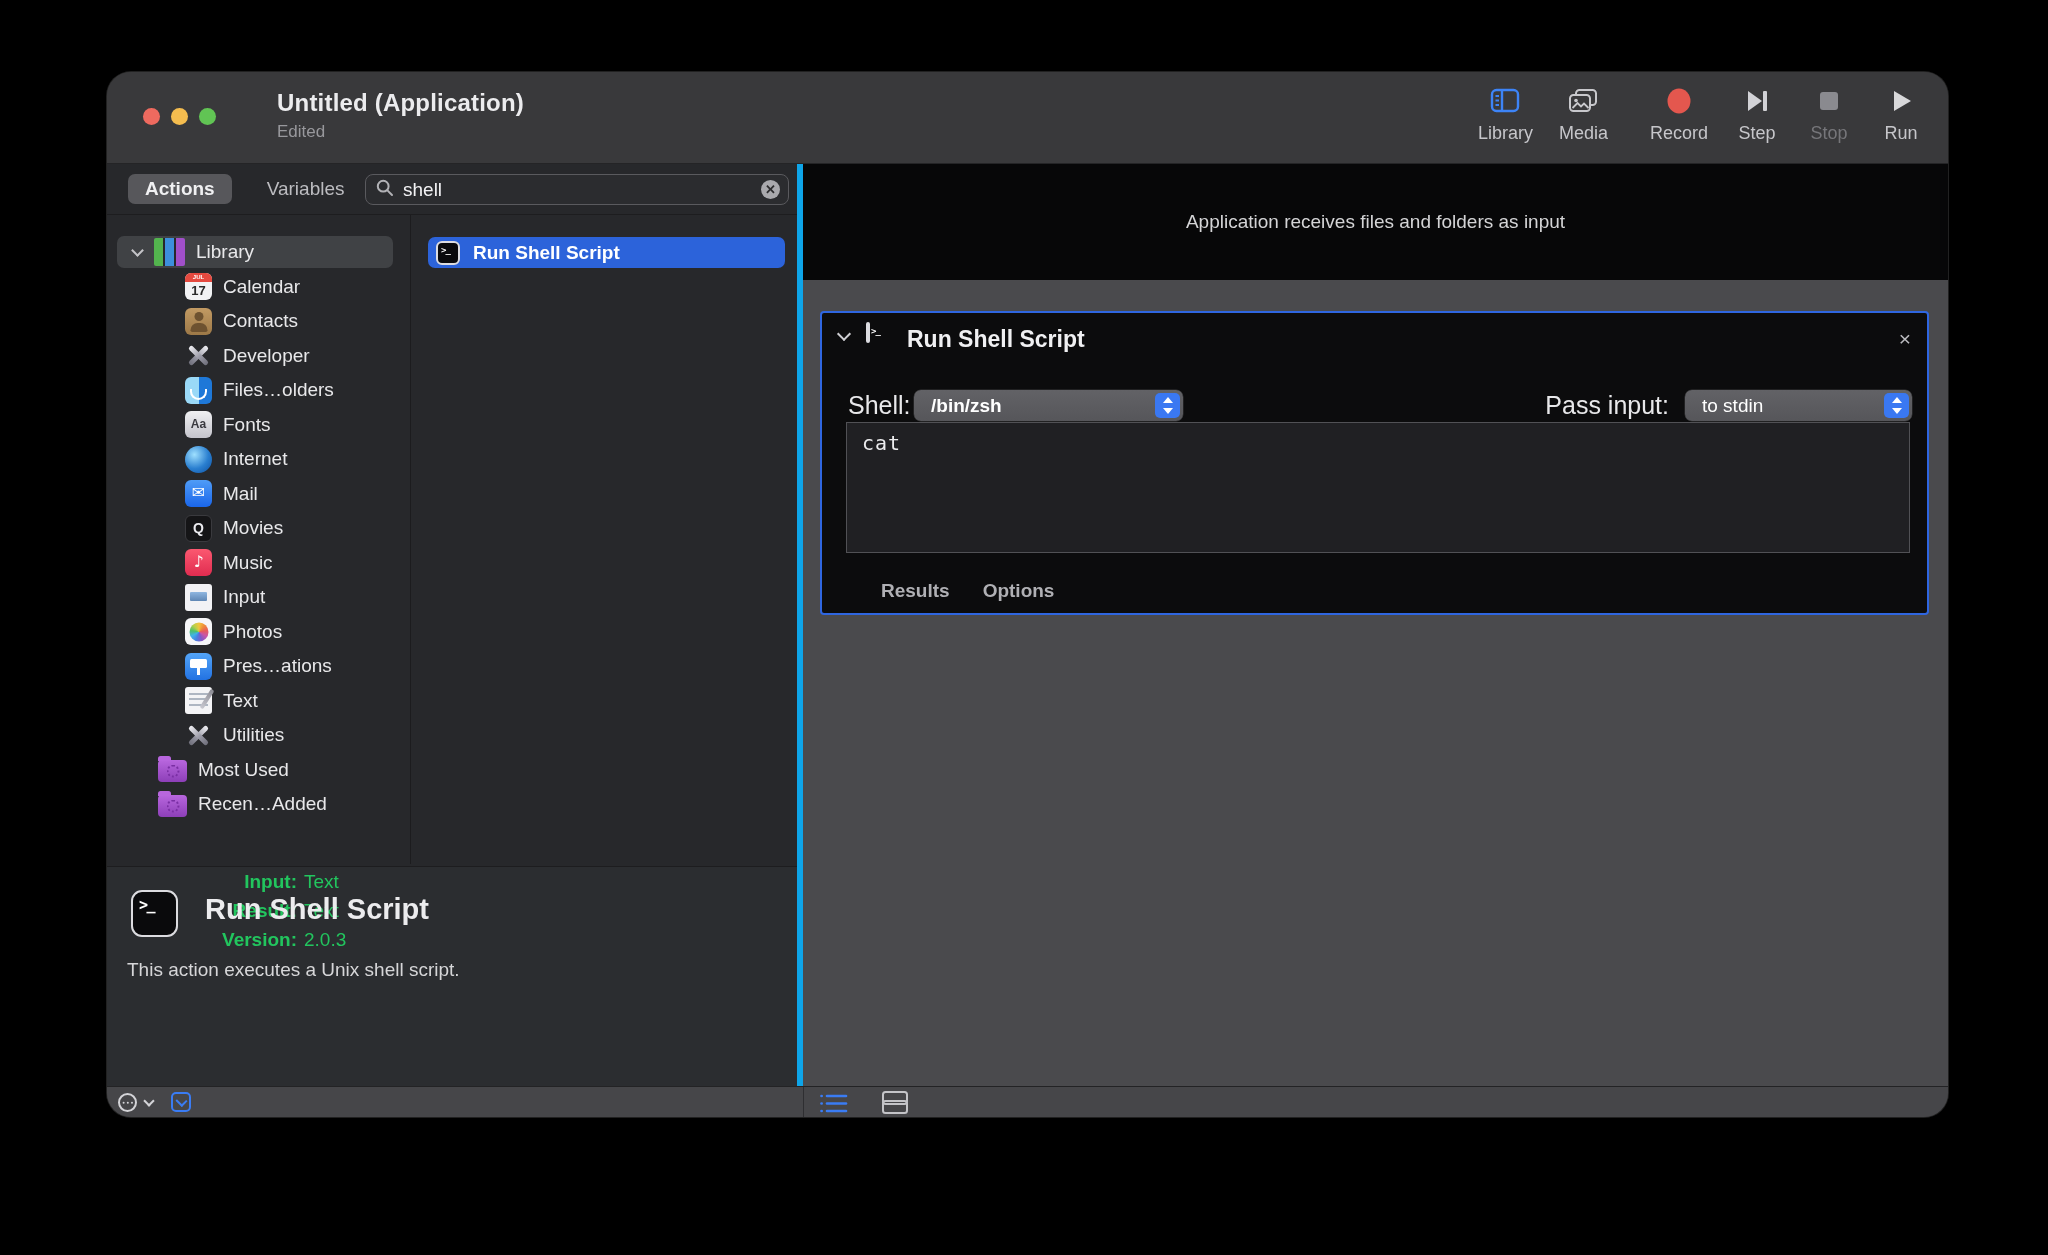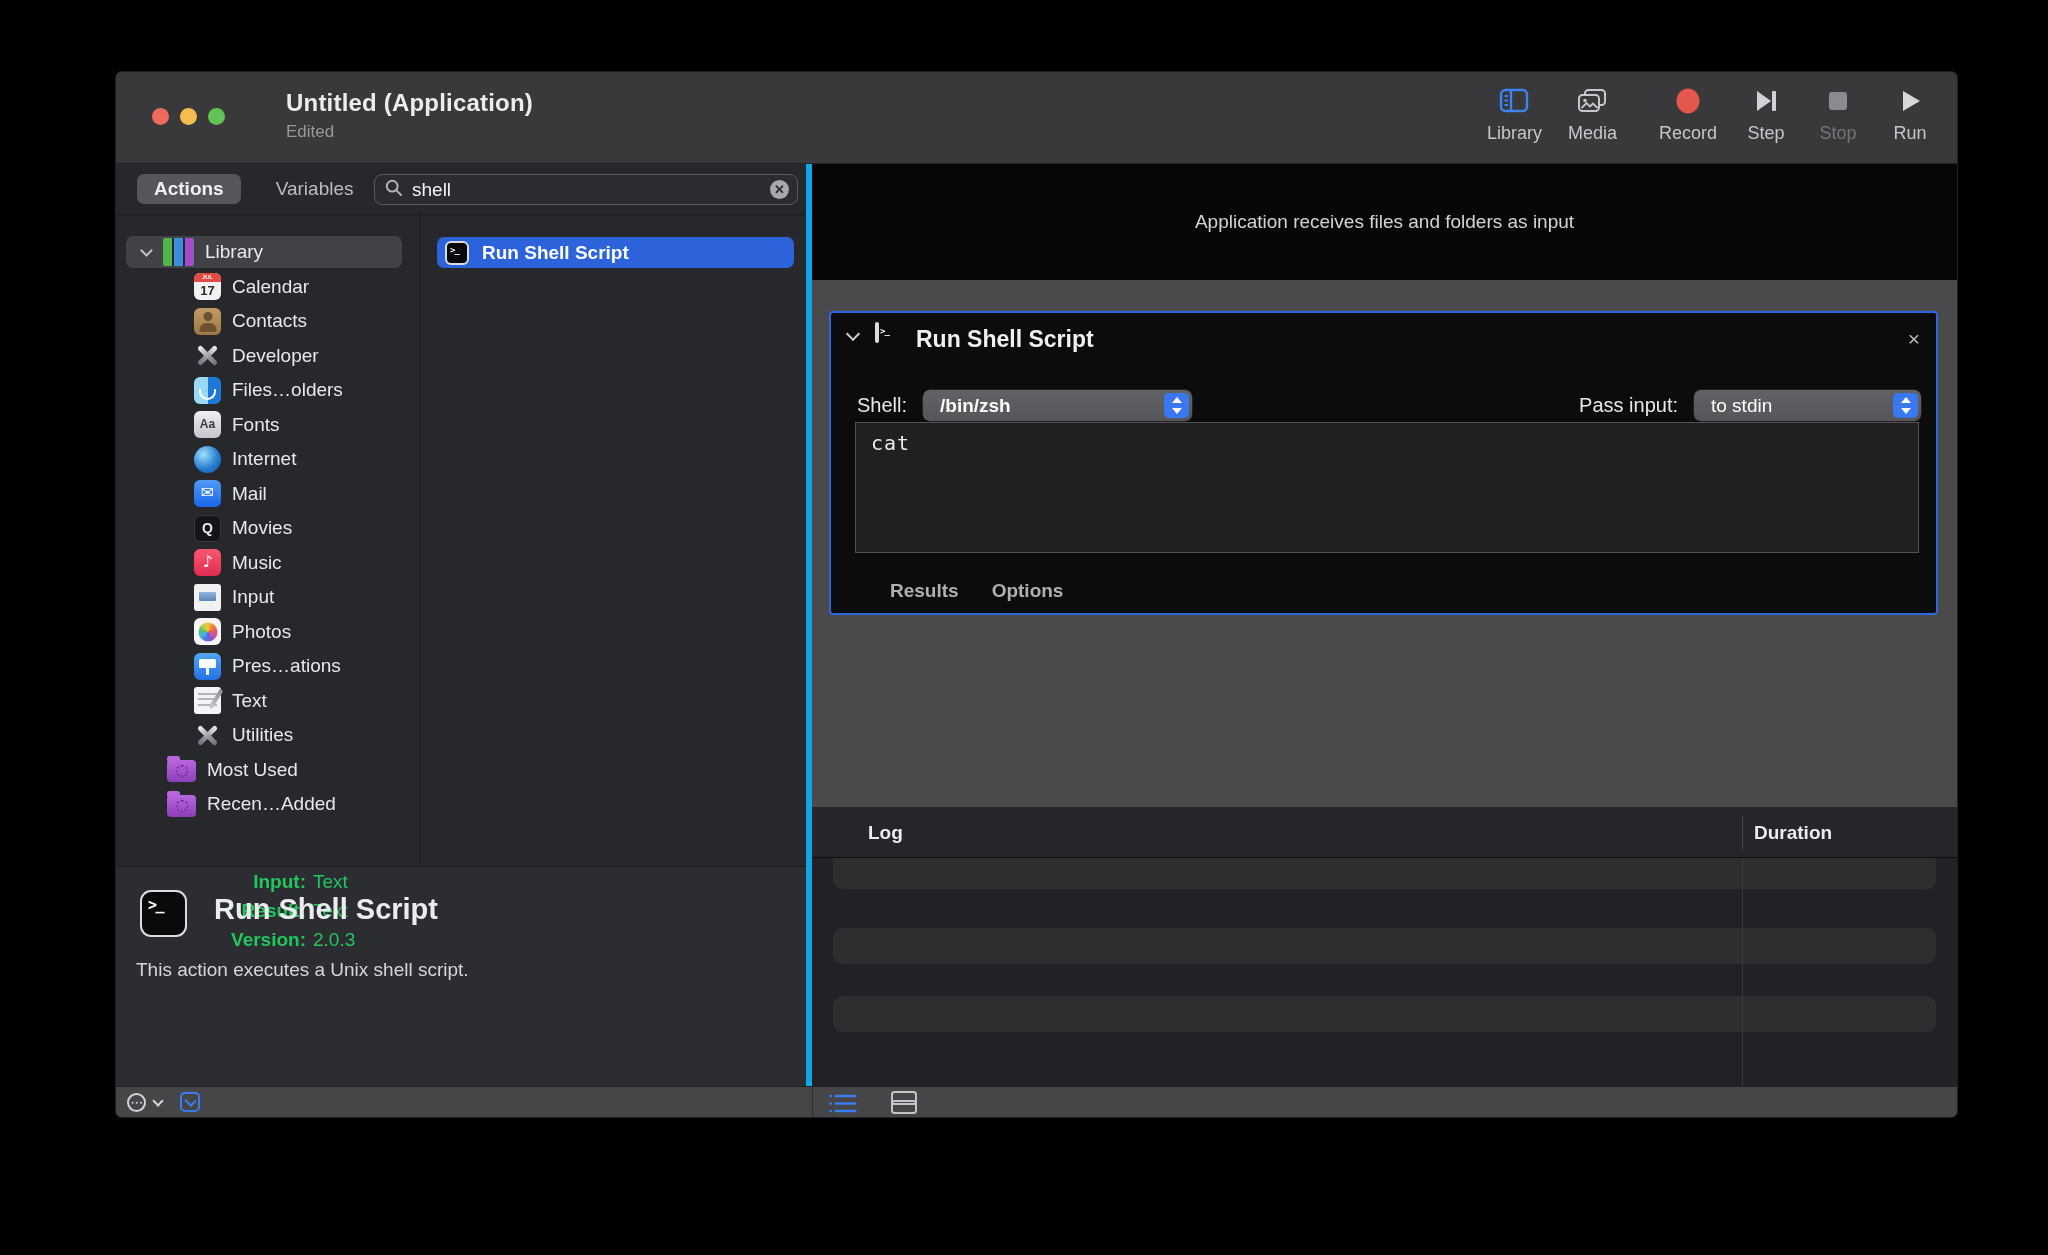--- a/index.html
+++ b/index.html
@@ -1,21 +1,21 @@
 <!DOCTYPE html>
 <html><head>
 <meta charset="utf-8">
 <style>
   * { box-sizing: border-box; margin: 0; padding: 0; }
   html,body { width:2048px; height:1255px; background:#000; overflow:hidden;
               font-family:"Liberation Sans", sans-serif; }
 
   
-  #window { position:absolute; left:116px; top:72px; width:1841px; height:1045px;
-            border-radius:6px; overflow:hidden; background:#39393b;
+  #window { position:absolute; left:107px; top:72px; width:1841px; height:1045px;
+            border-radius:24px; overflow:hidden; background:#39393b;
             box-shadow:0 0 0 1px rgba(255,255,255,0.13), 0 30px 70px rgba(0,0,0,0.7); }
 
   
   .titlebar { position:absolute; left:0; top:0; right:0; height:92px; background:#39393b;
               border-bottom:1px solid #242426; }
   .traffic { position:absolute; left:36px; top:36px; display:flex; gap:11px; }
   .light { width:17px; height:17px; border-radius:50%; }
   .light.red{background:#ee6a5f;} .light.yellow{background:#f5bd4f;} .light.green{background:#61c454;}
   .titleblock { position:absolute; left:170px; top:17px; }
   .wintitle { font-size:24px; font-weight:700; color:#ececee; letter-spacing:.2px; }
@@ -89,21 +89,21 @@
 
   .action-block { position:absolute; left:17px; top:147px; width:1109px; height:304px;
                   background:#0c0c0d; border:2.5px solid #2f66e0; border-radius:4px; }
   .blk-chevron { position:absolute; left:17px; top:16px; width:10px; height:10px;
                  border-right:2.6px solid #cfcfd3; border-bottom:2.6px solid #cfcfd3;
                  transform:rotate(45deg); }
   .blk-icon { position:absolute; left:44px; top:11px; }
   .blk-title { position:absolute; left:85px; top:13px; font-size:23px; font-weight:700; color:#f0f0f2; }
   .blk-close { position:absolute; right:16px; top:14px; font-size:21px; color:#bcbcc0; }
 
-  .ctl-label { position:absolute; top:77px; height:31px; line-height:31px; font-size:20px; color:#e8e8ea; }
+  .ctl-label { position:absolute; top:77px; height:31px; line-height:31px; font-size:25px; color:#e8e8ea; }
   .lbl-shell { left:26px; }
   .lbl-pass  { left:700px; width:147px; text-align:right; }
   .popup { position:absolute; top:77px; height:31px; background:linear-gradient(#626266,#56565a);
            border-radius:7px; color:#fff; font-size:19px; line-height:31px; padding-left:17px;
            box-shadow:0 0 0 0.5px rgba(255,255,255,0.18); }
   .popup.shell { left:92px; width:269px;font-weight:bold; }
   .popup.pass  { left:863px; width:227px; }
   .cap { position:absolute; right:3px; top:3px; bottom:3px; width:25px; background:#3a78f2;
          border-radius:5px; }
   .cap i { position:absolute; left:50%; width:0; height:0; border-left:5px solid transparent;
@@ -455,40 +455,20 @@
         <div class="codearea">
           <span class="codetext">cat</span>
         </div>
 
         <div class="blk-tabs">
           <span class="blk-tab">Results</span>
           <span class="blk-tab">Options</span>
         </div>
       </div>
 
-      <div class="log">
-        <div class="loghead">
-          <span class="h h-log">Log</span>
-          <span class="h h-dur">Duration</span>
-          <span class="headsplit"></span>
-        </div>
-        <div class="logrows" data-list="editor.log.rows">
-          
-        <div class="logrow">
-              <span class="cell"></span>
-              <span class="cell"></span>
-            </div><div class="logrow">
-              <span class="cell"></span>
-              <span class="cell"></span>
-            </div><div class="logrow">
-              <span class="cell"></span>
-              <span class="cell"></span>
-            </div></div>
-        <span class="colsplit"></span>
-      </div>
     </div>
   </div>
 
   <div class="bottombar">
     <span class="more-icon"></span>
     <span class="more-chevron"></span>
     <span class="check-box-icon"></span>
     <span class="bb-split"></span>
     <span class="list-view-icon">
       <svg width="28" height="21" viewBox="0 0 28 21">

